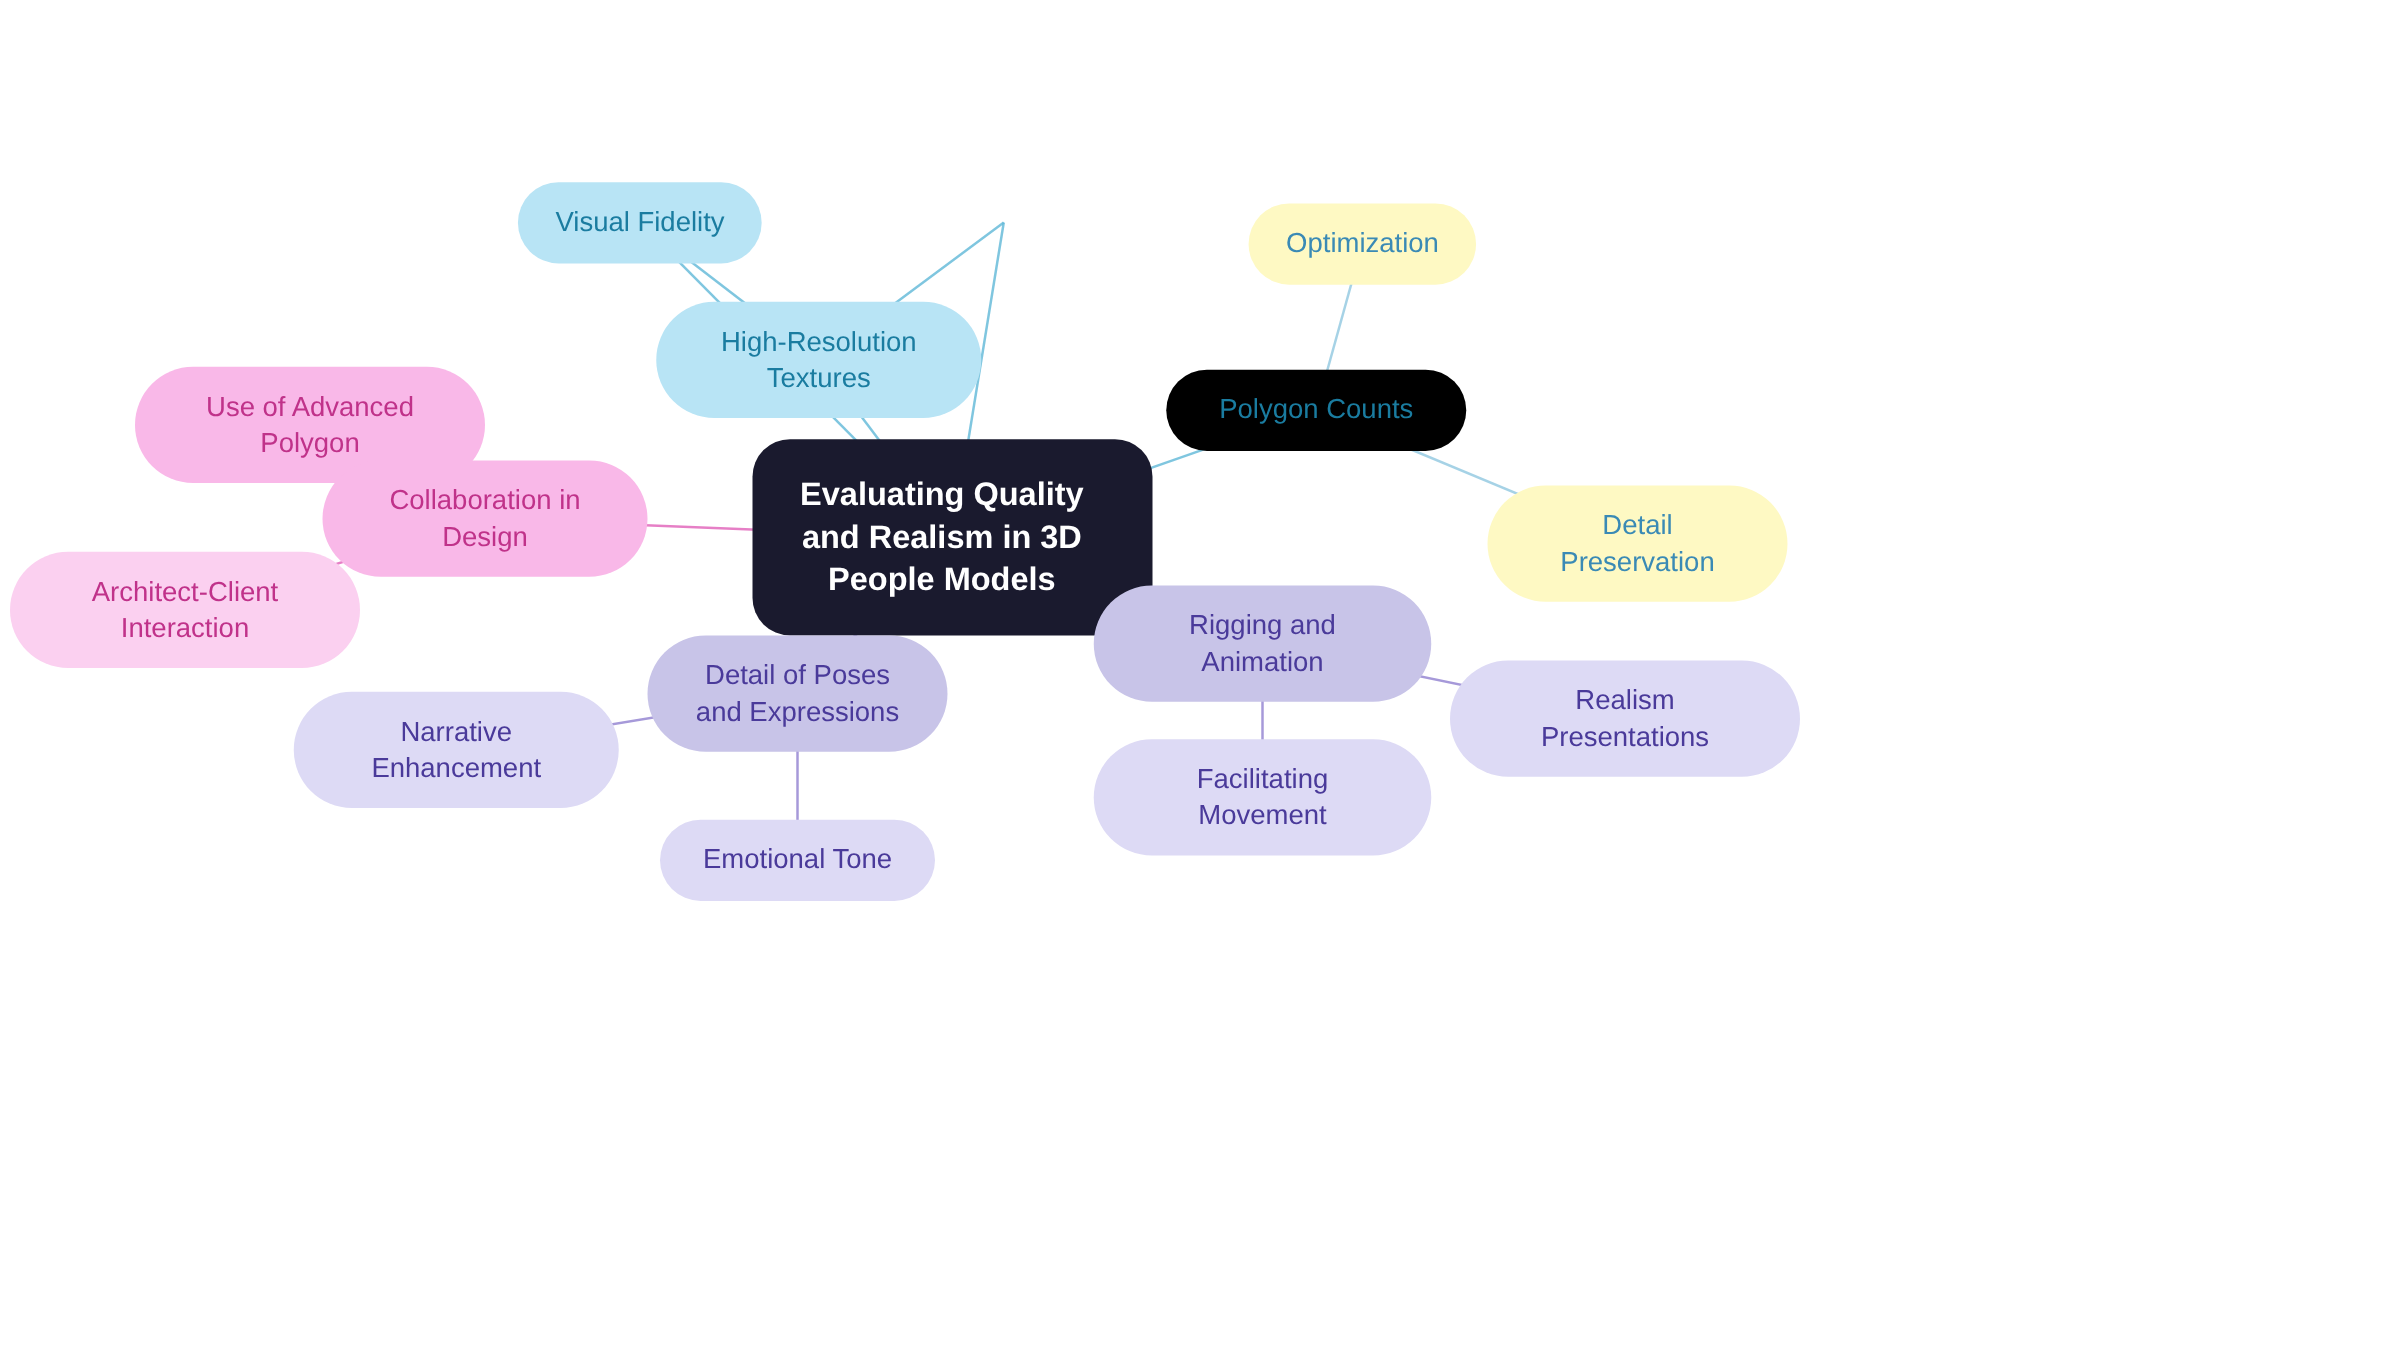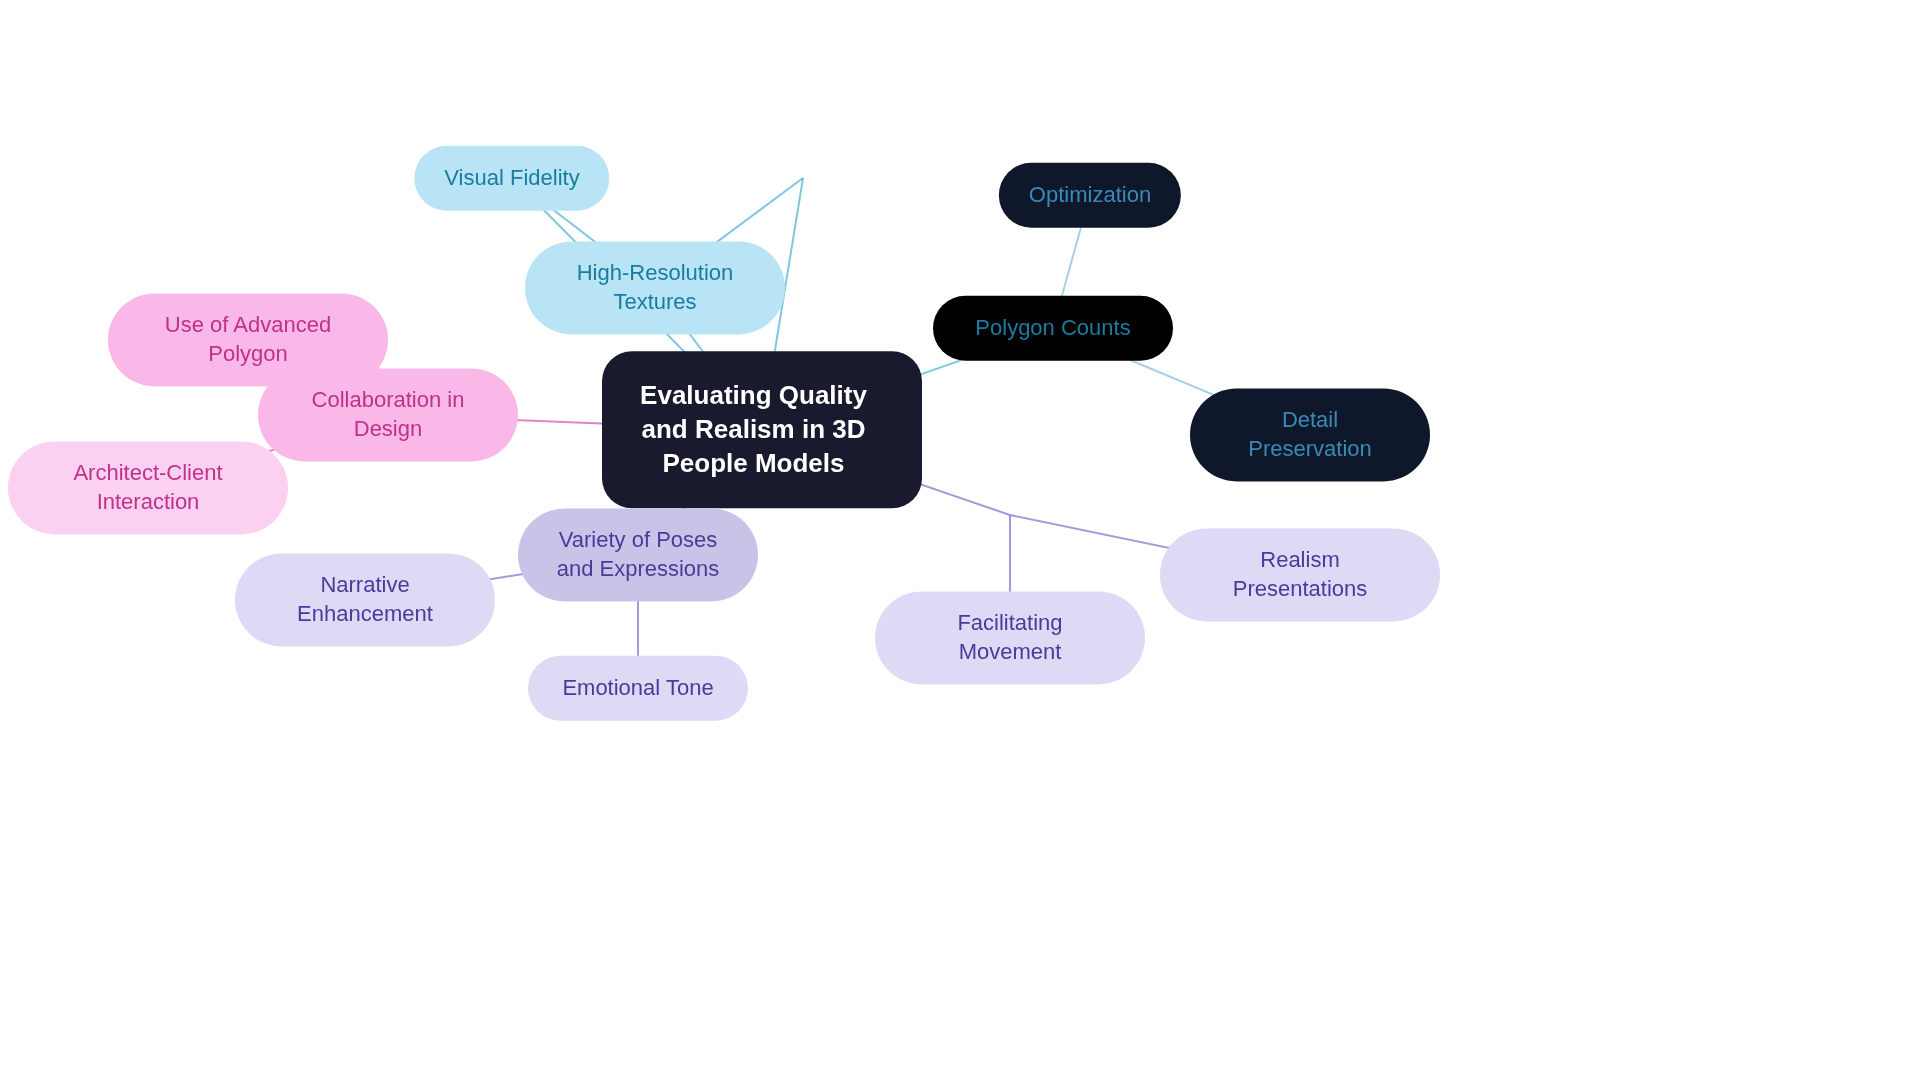--- a/index.html
+++ b/index.html
@@ -48,21 +48,21 @@
     .node-blue {
       background: #b8e4f5;
       color: #1a7ca0;
       border: none;
     }
     .node-blue-mid {
       background: #000000;
       color: #1a7ca0;
     }
     .node-blue-light {
-      background: #0f172a;
+      background: #fef9c3;
       color: #3a8ab5;
     }
     .node-pink {
       background: #f9b8e8;
       color: #c0328a;
     }
     .node-pink-light {
       background: #fbd0f0;
       color: #c0328a;
     }
@@ -131,32 +131,35 @@
 
   <div class="node node-pink-light" style="left: 148px; top: 488px; width: 280px;">
     <span>Architect-Client Interaction</span>
   </div>
 
   <div class="node node-pink" style="left: 388px; top: 415px; width: 260px;">
     <span>Collaboration in Design</span>
   </div>
 
   <div class="node node-purple" style="left: 638px; top: 555px; width: 240px;">
-    <span>Variety of Poses and
+    <span>Detail of Poses and
 Expressions</span>
   </div>
 
   <div class="node node-purple-light" style="left: 365px; top: 600px; width: 260px;">
     <span>Narrative Enhancement</span>
   </div>
 
   <div class="node node-purple-light" style="left: 638px; top: 688px; width: 220px;">
     <span>Emotional Tone</span>
   </div>
 
+  <div class="node node-purple" style="left: 1010px; top: 515px; width: 270px;">
+    <span>Rigging and Animation</span>
+  </div>
 
   <div class="node node-purple-light" style="left: 1300px; top: 575px; width: 280px;">
     <span>Realism Presentations</span>
   </div>
 
   <div class="node node-purple-light" style="left: 1010px; top: 638px; width: 270px;">
     <span>Facilitating Movement</span>
   </div>
 </div>
 

